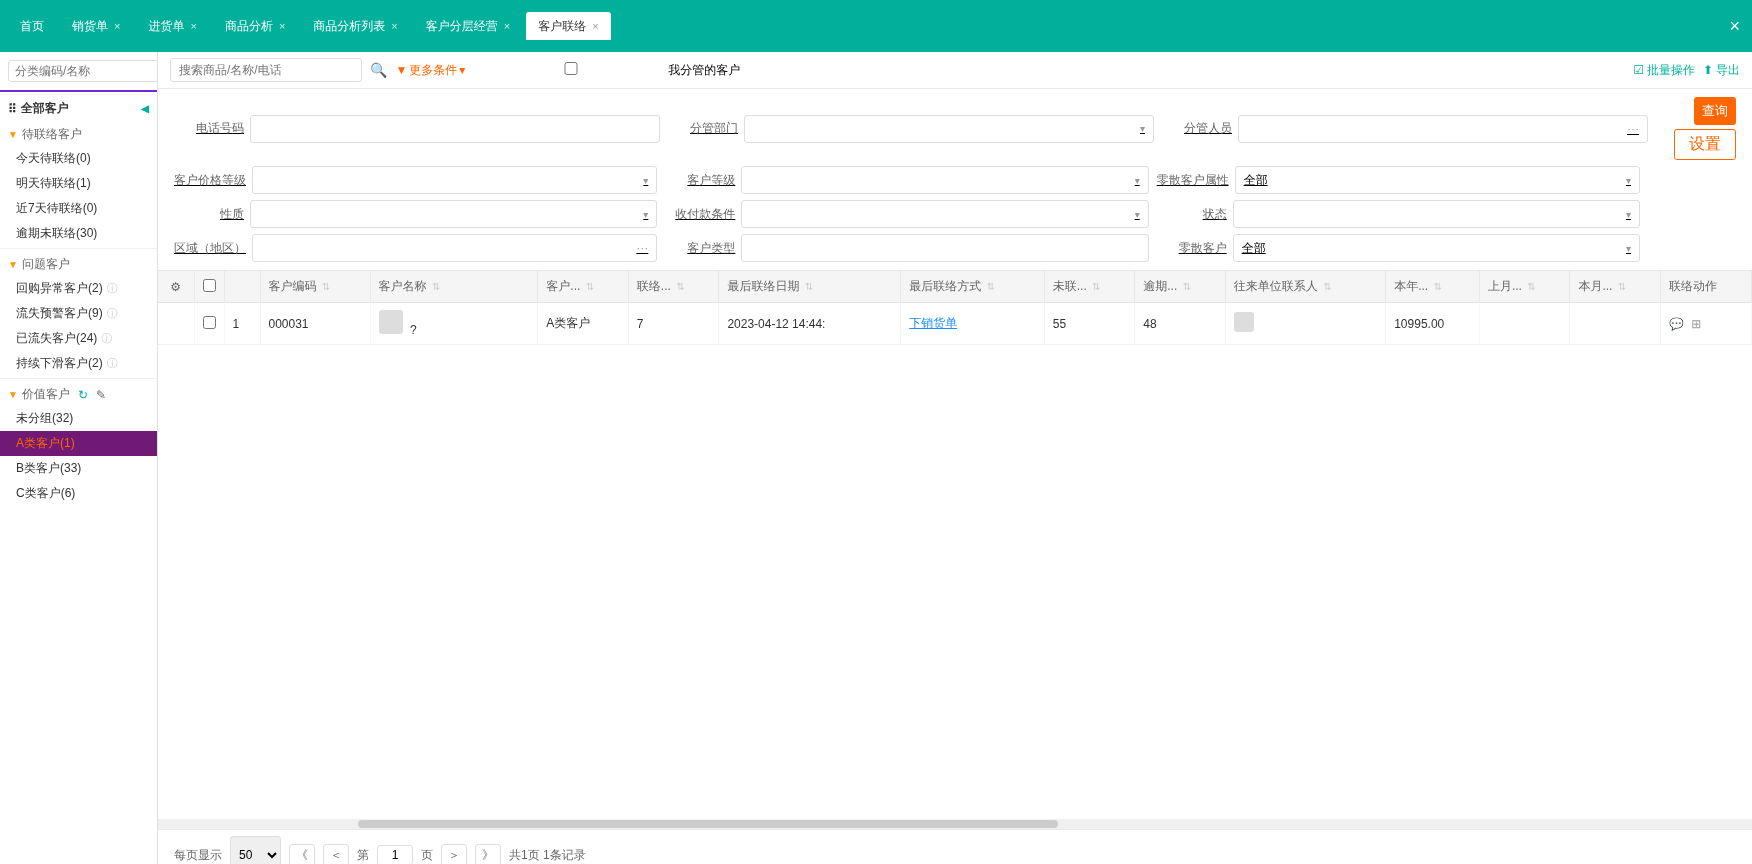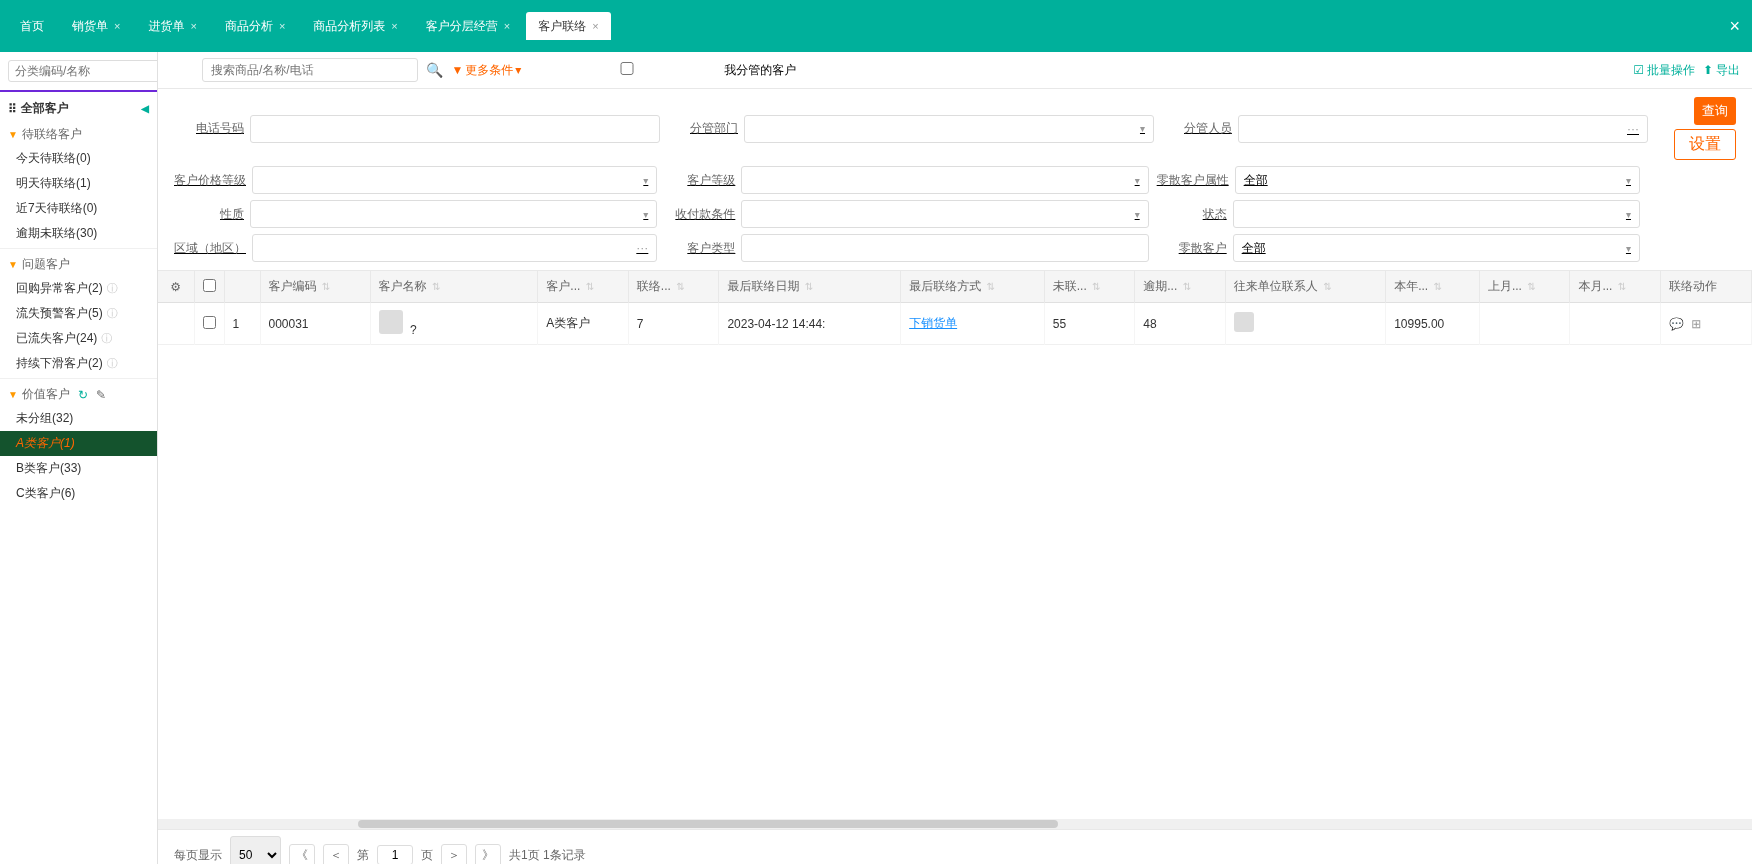--- a/index.html
+++ b/index.html
@@ -104,21 +104,21 @@
     .sidebar-item {
       padding: 4px 8px 4px 16px;
       color: #333;
       cursor: pointer;
       display: flex;
       align-items: center;
       gap: 4px;
       white-space: nowrap;
       overflow: hidden;
     }
-    .sidebar-item.active { background: #14532d; color: #f60; font-style: italic; }
+    .sidebar-item.active { background: #701a75; color: #f60; }
     .sidebar-item .help-icon { color: #ccc; font-size: 11px; }
     .sidebar-divider { height: 1px; background: #f0f0f0; margin: 2px 0; }
 
     
     .content-area {
       flex: 1;
       display: flex;
       flex-direction: column;
       background: #f5f5f5;
       overflow: hidden;
@@ -415,21 +415,21 @@
 
     <div class="sidebar-group-label">
       <span class="triangle">▼</span>
       <span>问题客户</span>
     </div>
     <div class="sidebar-item">
       <span>回购异常客户(2)</span>
       <span class="help-icon">ⓘ</span>
     </div>
     <div class="sidebar-item">
-      <span>流失预警客户(5)</span>
+      <span>流失预警客户(9)</span>
       <span class="help-icon">ⓘ</span>
     </div>
     <div class="sidebar-item">
       <span>已流失客户(24)</span>
       <span class="help-icon">ⓘ</span>
     </div>
     <div class="sidebar-item">
       <span>持续下滑客户(2)</span>
       <span class="help-icon">ⓘ</span>
     </div>
@@ -452,21 +452,21 @@
       <span>B类客户(33)</span>
     </div>
     <div class="sidebar-item">
       <span>C类客户(6)</span>
     </div>
   </div>
 
   <div class="content-area">
 
     <div class="filter-bar">
-      <input type="text" style="width: 216px; margin-left: 32px;" placeholder="搜索商品/名称/电话">
+      <input type="text" style="width: 192px;" placeholder="搜索商品/名称/电话">
       <span class="search-btn">🔍</span>
       <span class="filter-more">
         <span style="color:#f60;">▼</span>
         <span>更多条件</span>
         <span>▾</span>
       </span>
       <span style="margin-left:8px; display:flex; align-items:flex-start; gap:7px;">
         <input type="checkbox" style="">
         <span>我分管的客户</span>
       </span>

